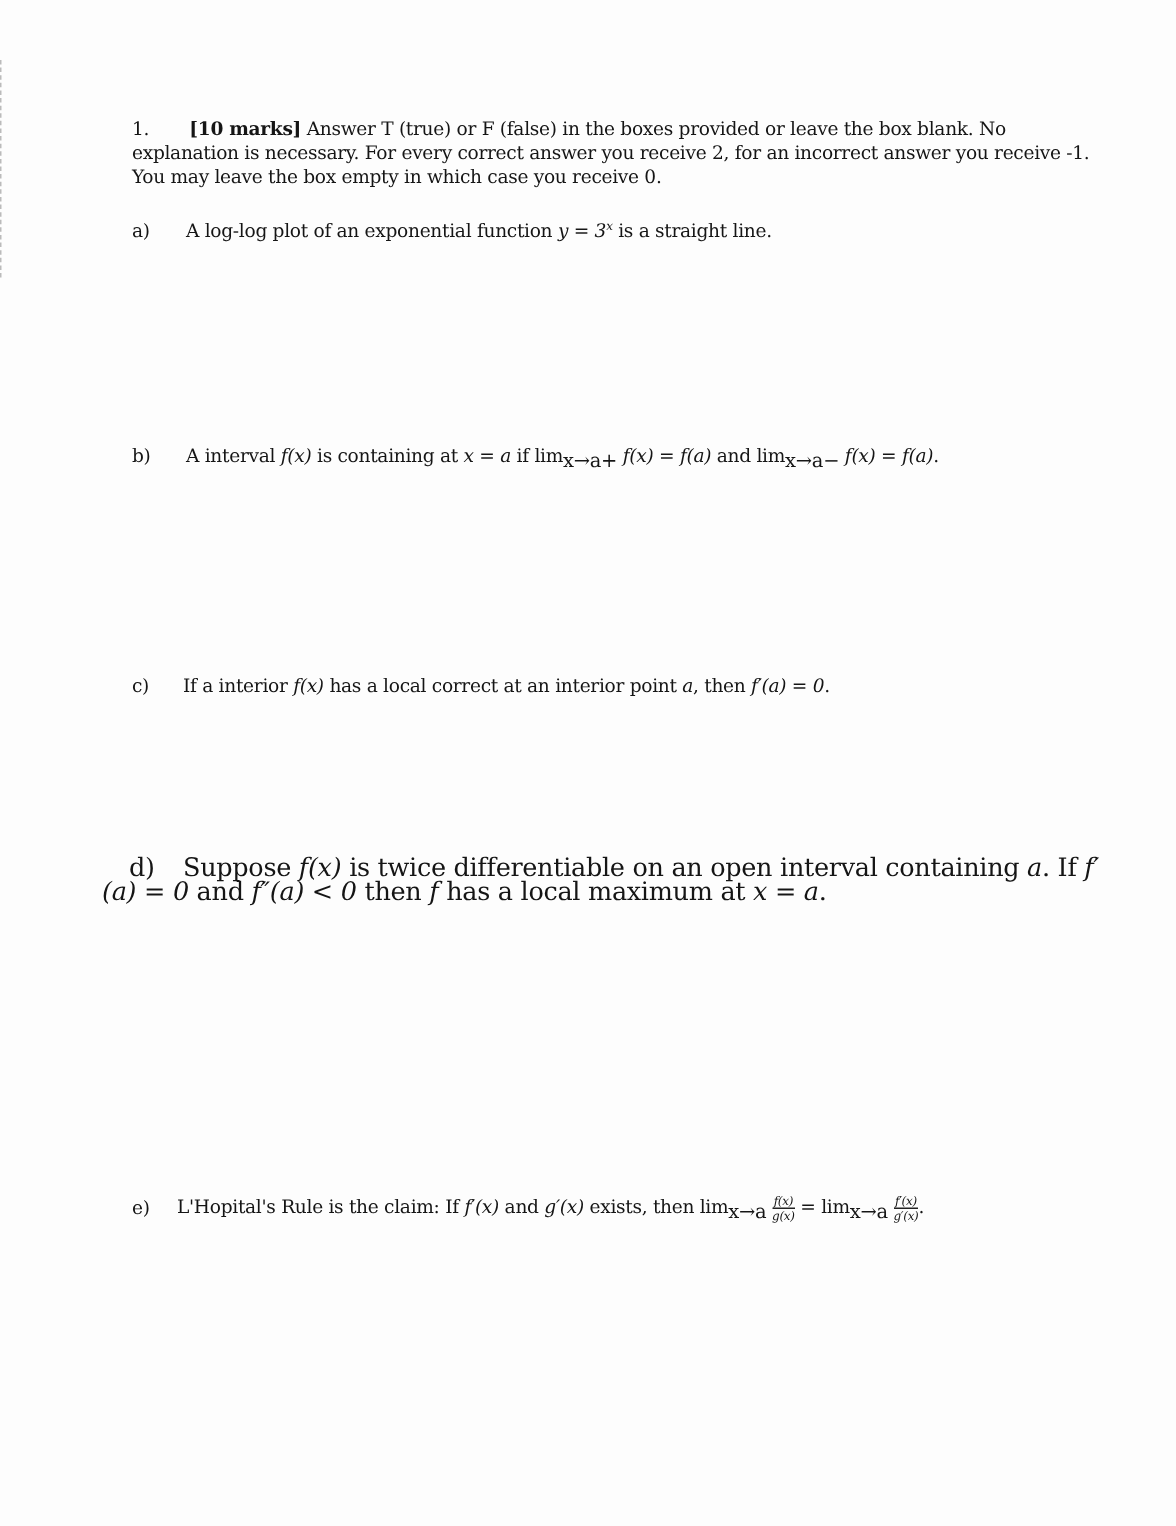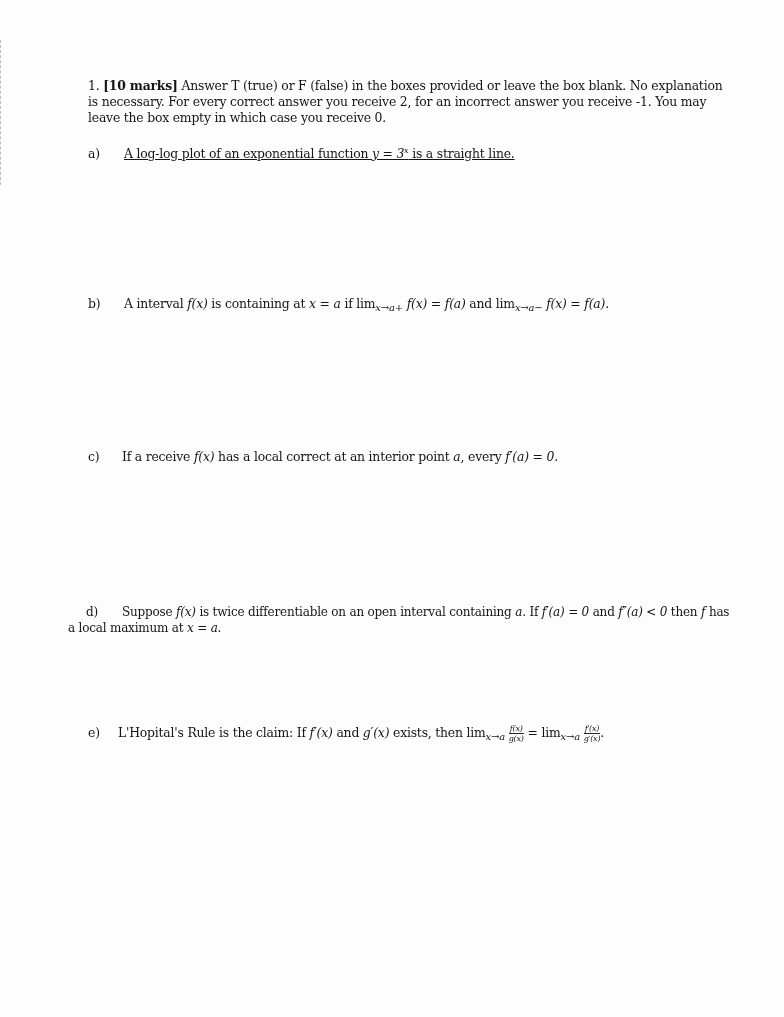--- a/index.html
+++ b/index.html
@@ -3,56 +3,56 @@
 <meta charset="utf-8">
 <style>
   html, body { margin:0; padding:0; background:#fdfdfd; }
   body { width:784px; height:1017px; position:relative; overflow:hidden;
          font-family: "DejaVu Serif", "Liberation Serif", serif; color:#151515; }
   .edge { position:absolute; left:0; top:40px; width:2px; height:145px;
           border-left:1px dashed #bbb; }
   .para { position:absolute; font-size:12.4px; line-height:16px; letter-spacing:-0.2px; }
   .intro { left:74px; top:78px; width:660px; }
   .intro .first { padding-left:14px; }
-  b { font-weight:bold; }
+  b { font-weight:bold;margin-left:23px; }
   .q { position:absolute; font-size:12.4px; letter-spacing:-0.2px; white-space:nowrap; }
   .lbl { display:inline-block; width:36px; }
   .math { font-style:italic; }
-  .sub { font-size:10px; vertical-align:-3px; font-style:italic; }
+  .sub { font-size:13px; vertical-align:-3px; }
   .frac { display:inline-block; vertical-align:middle; text-align:center; font-size:8px; font-style:italic; line-height:9px; }
   .frac span { display:block; }
   .frac .num { border-bottom:1px solid #222; }
-  .dwrap { position:absolute; left:68px; top:604px; width:670px; font-size:12px; line-height:16px; letter-spacing:-0.2px; }
+  .dwrap { position:absolute; left:68px; top:571px; width:670px; font-size:17px; line-height:16px; letter-spacing:-0.2px; }
 </style>
 </head>
 <body>
 
 <div class="edge"></div>
 
 <div class="para intro">
   <div class="first">
     <span>1.</span>
     <b>[10 marks]</b>
     <span>Answer T (true) or F (false) in the boxes provided or leave the box blank. No explanation is necessary. For every correct answer you receive 2, for an incorrect answer you receive -1. You may leave the box empty in which case you receive 0.</span>
   </div>
 </div>
 
-<div class="q" style="left:88px; top:146px;text-decoration:underline;">
+<div class="q" style="left:88px; top:146px;">
   <span class="lbl">a)</span><span>A log-log plot of an exponential function </span><span class="math">y = 3</span><sup class="math" style="font-size:8px">x</sup><span> is a straight line.</span>
 </div>
 
 <div class="q" style="left:88px; top:296px;">
   <span class="lbl">b)</span><span>A interval </span><span class="math">f(x)</span><span> is containing at </span><span class="math">x = a</span><span> if lim</span><span class="sub">x→a+</span><span class="math"> f(x) = f(a)</span><span> and lim</span><span class="sub">x→a−</span><span class="math"> f(x) = f(a)</span><span>.</span>
 </div>
 
 <div class="q" style="left:88px; top:449px;">
-  <span class="lbl" style="width:34px">c)</span><span>If a receive </span><span class="math">f(x)</span><span> has a local correct at an interior point </span><span class="math">a</span><span>, every </span><span class="math">f′(a) = 0</span><span>.</span>
+  <span class="lbl" style="width:34px">c)</span><span>If a interior </span><span class="math">f(x)</span><span> has a local correct at an interior point </span><span class="math">a</span><span>, then </span><span class="math">f′(a) = 0</span><span>.</span>
 </div>
 
 <div class="dwrap">
   <span style="padding-left:18px; display:inline-block; width:36px;">d)</span><span>Suppose </span><span class="math">f(x)</span><span> is twice differentiable on an open interval containing </span><span class="math">a</span><span>. If </span><span class="math">f′(a) = 0</span><span> and </span><span class="math">f″(a) &lt; 0</span><span> then </span><span class="math">f</span><span> has a local maximum at </span><span class="math">x = a</span><span>.</span>
 </div>
 
-<div class="q" style="left:88px; top:724px;">
+<div class="q" style="left:88px; top:796px;">
   <span class="lbl" style="width:30px">e)</span><span>L'Hopital's Rule is the claim: If </span><span class="math">f′(x)</span><span> and </span><span class="math">g′(x)</span><span> exists, then lim</span><span class="sub">x→a</span>
   <span class="frac"><span class="num">f(x)</span><span>g(x)</span></span><span> = lim</span><span class="sub">x→a</span>
   <span class="frac"><span class="num">f′(x)</span><span>g′(x)</span></span><span>.</span>
 </div>
 
 </body></html>

